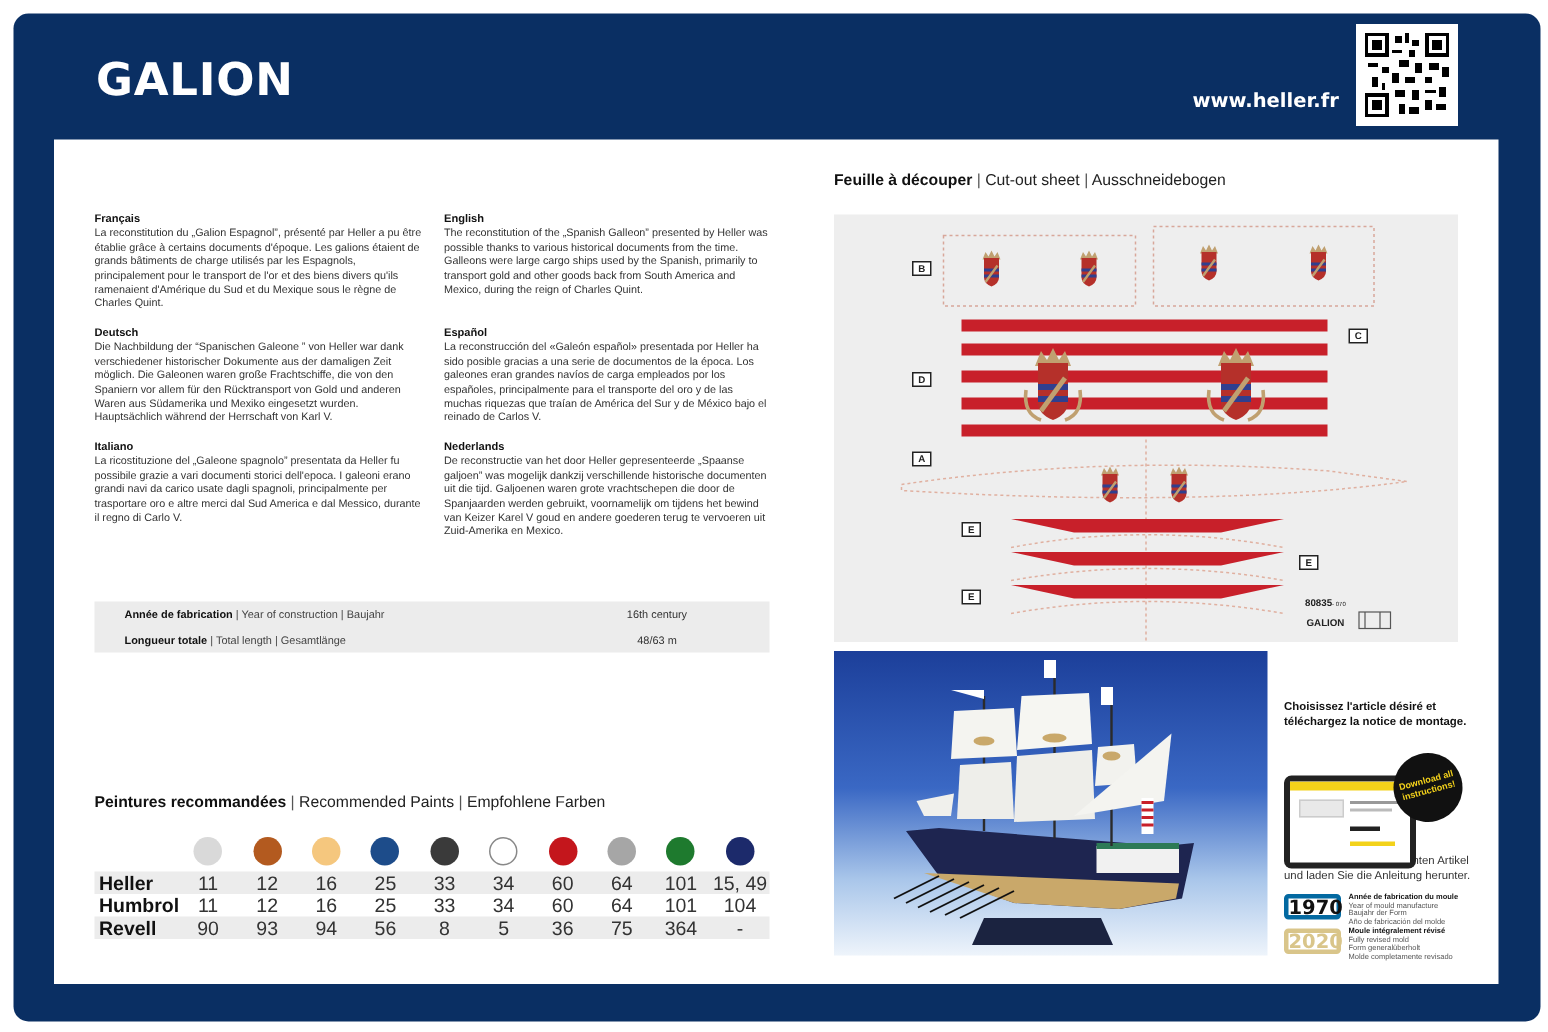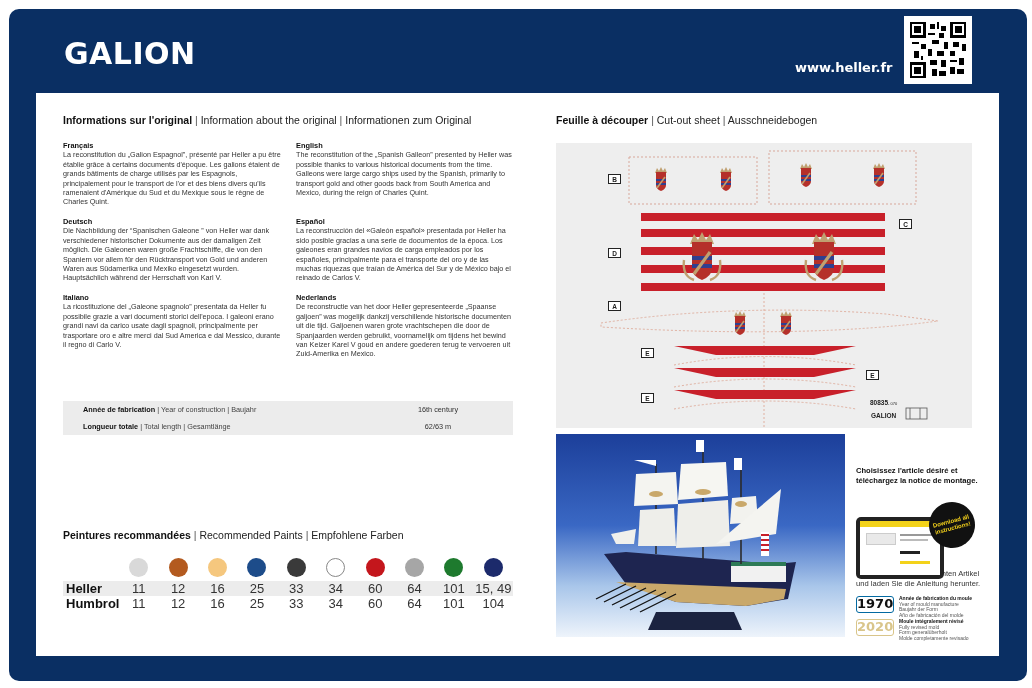--- a/index.html
+++ b/index.html
@@ -59,21 +59,21 @@
     border-radius: 5px; padding: 4px;
   }
   .tablet .screen { width: 100%; height: 100%; background: #fff; position: relative; overflow: hidden; }
   .tablet .bar { height: 6px; background: #f3d21a; }
   .badge {
     position: absolute; left: 893px; top: 409px; width: 46px; height: 46px; border-radius: 50%;
     background: #111; color: #f4d21b; font-size: 6px; font-weight: bold; text-align: center;
     display: flex; align-items: center; justify-content: center; line-height: 7px; transform: rotate(-15deg);
   }
   .year-box {
-    position: absolute; width: 38px; height: 17px; border: 1px solid #0369a1; border-radius: 3px;
+    position: absolute; width: 38px; height: 17px; border: 3px solid #0369a1; border-radius: 3px;
     font-weight: bold; font-size: 13px; text-align: center; line-height: 13px; font-family: "DejaVu Sans", sans-serif;
   }
   .year-note { position: absolute; font-size: 5px; line-height: 5.6px; color: #555; width: 80px; }
   .year-note b { color: #111; }
   .cut-label {
     position: absolute; border: 1px solid #222; background: #fff; font-size: 6.5px; font-weight: bold;
     width: 13px; height: 10px; text-align: center; line-height: 9px;
   }
 </style>
 </head>
@@ -118,25 +118,20 @@
         <rect x="13" y="22" width="3" height="2"></rect>
       <rect x="18" y="20" width="2" height="3"></rect>
         <rect x="21" y="21" width="3" height="2"></rect>
         <rect x="5" y="15" width="1" height="2"></rect>
     </g>
   </svg>
 </div>
 
 <div class="panel">
 
-  <div class="sec-title" style="left:27px; top:21px;">
-    <b>Informations sur l'original</b>
-    <span class="sep"> | </span><span>Information about the original</span>
-    <span class="sep"> | </span><span>Informationen zum Original</span>
-  </div>
 
   <div class="lang" style="left:27px; top:48px;">
     <div class="lname">Français</div>
     <div>La reconstitution du „Galion Espagnol”, présenté par Heller a pu être établie grâce à certains documents d'époque. Les galions étaient de grands bâtiments de charge utilisés par les Espagnols, principalement pour le transport de l'or et des biens divers qu'ils ramenaient d'Amérique du Sud et du Mexique sous le règne de Charles Quint.</div>
   </div>
   <div class="lang" style="left:27px; top:124px;">
     <div class="lname">Deutsch</div>
     <div>Die Nachbildung der “Spanischen Galeone ” von Heller war dank verschiedener historischer Dokumente aus der damaligen Zeit möglich. Die Galeonen waren große Frachtschiffe, die von den Spaniern vor allem für den Rücktransport von Gold und anderen Waren aus Südamerika und Mexiko eingesetzt wurden. Hauptsächlich während der Herrschaft von Karl V.</div>
   </div>
   <div class="lang" style="left:27px; top:200px;">
@@ -156,21 +151,21 @@
     <div>De reconstructie van het door Heller gepresenteerde „Spaanse galjoen” was mogelijk dankzij verschillende historische documenten uit die tijd. Galjoenen waren grote vrachtschepen die door de Spanjaarden werden gebruikt, voornamelijk om tijdens het bewind van Keizer Karel V goud en andere goederen terug te vervoeren uit Zuid-Amerika en Mexico.</div>
   </div>
 
   <div class="spec-table">
     <div class="spec-row shade">
       <span class="lbl"><b>Année de fabrication</b><span> | Year of construction | Baujahr</span></span>
       <span class="val">16th century</span>
     </div>
     <div class="spec-row shade">
       <span class="lbl"><b>Longueur totale</b><span> | Total length | Gesamtlänge</span></span>
-      <span class="val">62/63 m</span>
+      <span class="val">48/63 m</span>
     </div>
   </div>
 
   <div class="sec-title" style="left:27px; top:436px;">
     <b>Peintures recommandées</b>
     <span class="sep"> | </span><span>Recommended Paints</span>
     <span class="sep"> | </span><span>Empfohlene Farben</span>
   </div>
   <div class="paints">
     <div class="swatches" id="swatches">
@@ -224,20 +219,33 @@
           <span class="cell">11</span>
           <span class="cell">12</span>
           <span class="cell">16</span>
           <span class="cell">25</span>
           <span class="cell">33</span>
           <span class="cell">34</span>
           <span class="cell">60</span>
           <span class="cell">64</span>
           <span class="cell">101</span>
           <span class="cell">104</span>
+        </div>
+        <div class="paint-row shade">
+          <span class="brand">Revell</span>
+          <span class="cell">90</span>
+          <span class="cell">93</span>
+          <span class="cell">94</span>
+          <span class="cell">56</span>
+          <span class="cell">8</span>
+          <span class="cell">5</span>
+          <span class="cell">36</span>
+          <span class="cell">75</span>
+          <span class="cell">364</span>
+          <span class="cell">-</span>
         </div>
       </div>
   </div>
 
   <div class="sec-title" style="left:520px; top:21px;">
     <b>Feuille à découper</b>
     <span class="sep"> | </span><span>Cut-out sheet</span>
     <span class="sep"> | </span><span>Ausschneidebogen</span>
   </div>
 

